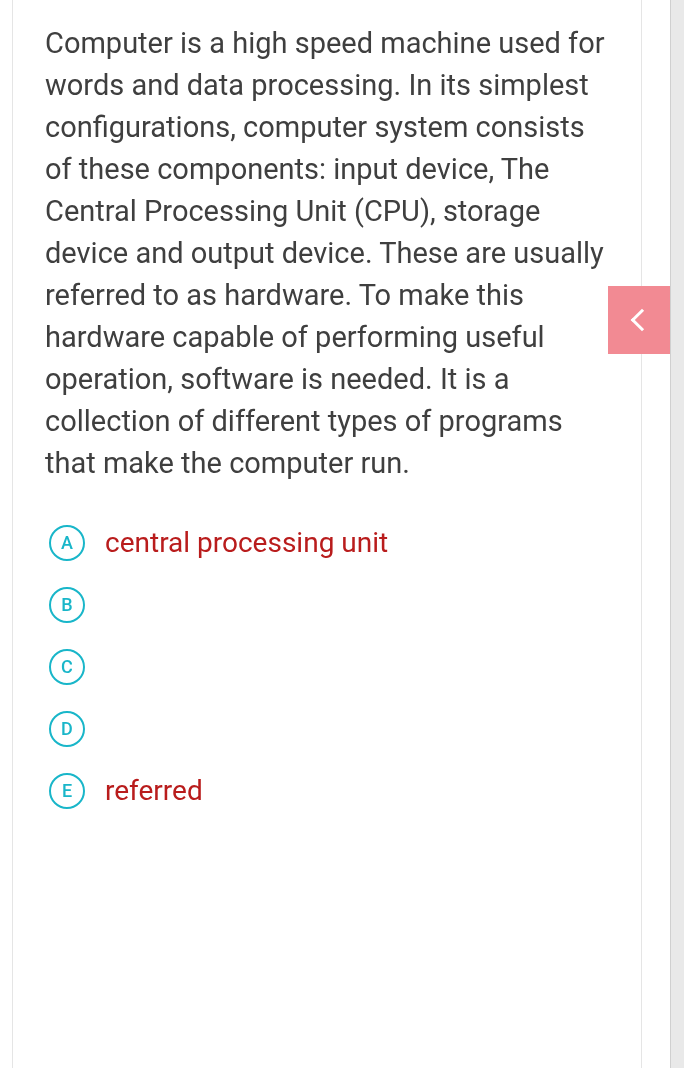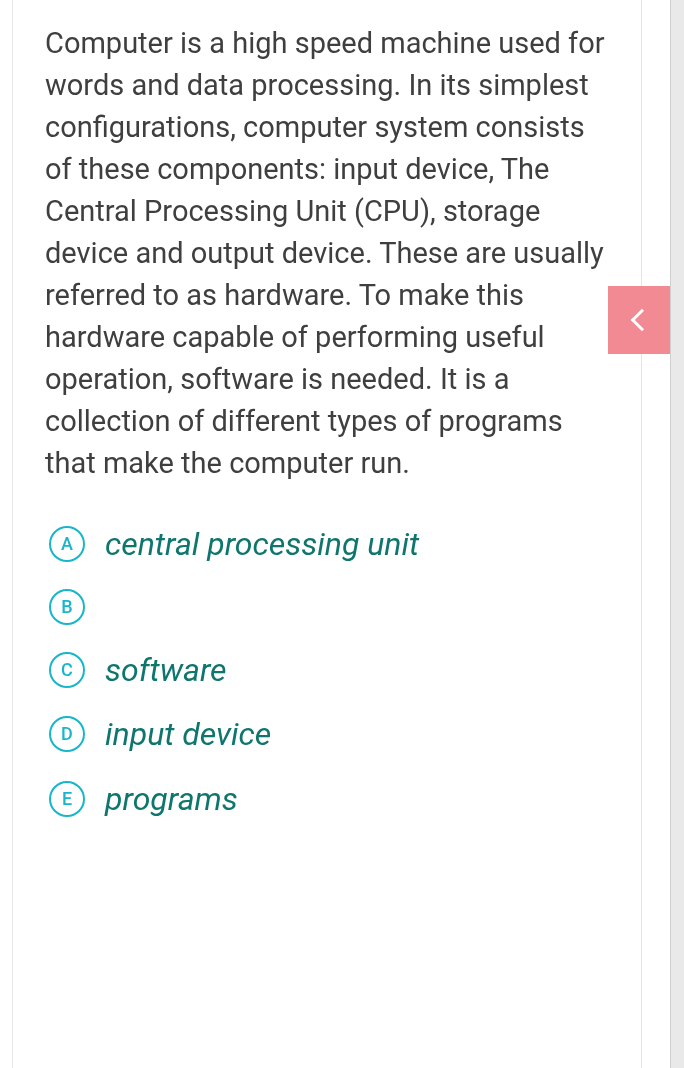--- a/index.html
+++ b/index.html
@@ -71,24 +71,23 @@
     display: flex;
     align-items: center;
     justify-content: center;
     color: #19b6c9;
     font-size: 18px;
     font-weight: 500;
     flex-shrink: 0;
     line-height: 1;
   }
   .option-text {
-    color: #0f766e;
-    font-size: 32px;
+    color: #b91c1c;
+    font-size: 28px;
     line-height: 1.2;
-    font-style: italic;
   }
   .side-tab {
     position: absolute;
     right: 14px;
     top: 286px;
     width: 62px;
     height: 68px;
     background: #f28a93;
     display: flex;
     align-items: center;
@@ -130,35 +129,33 @@
         <div class="option-row">
           <div class="option-badge">
             <span>B</span>
           </div>
         </div>
 
         <div class="option-row">
           <div class="option-badge">
             <span>C</span>
           </div>
-          <div class="option-text">software</div>
         </div>
 
         <div class="option-row">
           <div class="option-badge">
             <span>D</span>
           </div>
-          <div class="option-text">input device</div>
         </div>
 
         <div class="option-row">
           <div class="option-badge">
             <span>E</span>
           </div>
-          <div class="option-text">programs</div>
+          <div class="option-text">referred</div>
         </div>
 
       </div>
 
     </div>
   </div>
 
   <div class="side-tab">
     <span class="chevron"></span>
   </div>

